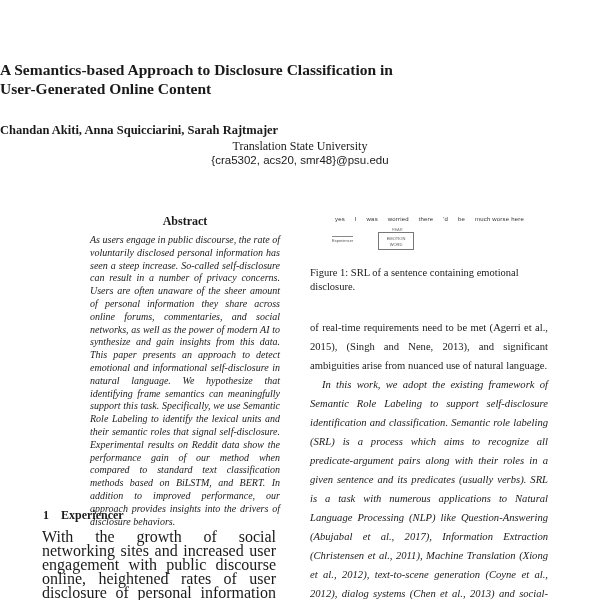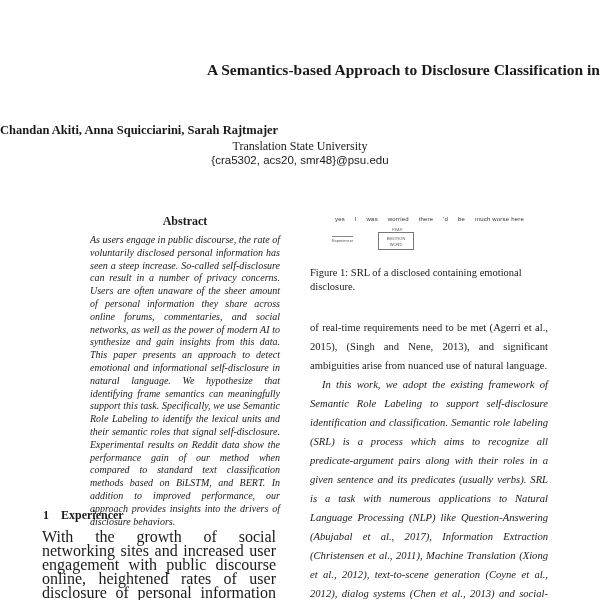--- a/index.html
+++ b/index.html
@@ -1,17 +1,17 @@
 <!DOCTYPE html>
 <html><head>
 <meta charset="utf-8">
 <style>
   html, body { margin: 0; padding: 0; background: #ffffff; }
   body { width: 600px; height: 600px; overflow: hidden; position: relative; font-family: "Liberation Serif", serif; color: #1a1a1a; }
-  .title { position: absolute; top: 60px; left: 0; width: 600px; text-align: right; font-weight: bold; font-size: 15.5px; line-height: 19px; }
+  .title { position: absolute; top: 60px; left: 0; width: 600px; text-align: left; font-weight: bold; font-size: 15.5px; line-height: 19px; }
   .authors { position: absolute; top: 123px; left: 0; width: 600px; font-weight: bold; font-size: 12.5px; line-height: 15px; }
   .affil { position: absolute; top: 139px; left: 0; width: 600px; text-align: center; font-size: 12px; line-height: 14px; }
   .email { position: absolute; top: 153px; left: 0; width: 600px; text-align: center; font-family: Liberation Sans, sans-serif; font-size: 11.5px; line-height: 14px; }
   .abs-head { position: absolute; top: 214px; left: 60px; width: 250px; text-align: center; font-weight: bold; font-size: 12px; }
   .abs-body { position: absolute; top: 234px; left: 90px; width: 190px; font-size: 10px; line-height: 12.8px; text-align: justify; font-style: italic; }
   .sec-head { position: absolute; top: 508px; left: 43px; font-weight: bold; font-size: 12px; }
   .sec-head .num { display: inline-block; width: 18px; }
   .col-left { position: absolute; top: 530px; left: 42px; width: 234px; font-size: 16px; line-height: 14px; text-align: justify; }
   .col-right { position: absolute; top: 318px; left: 310px; width: 238px; font-size: 10.6px; line-height: 19px; text-align: justify; }
   .col-right p { margin: 0; }
@@ -22,20 +22,21 @@
   .fig-frame-label { position: absolute; top: 11px; left: 62px; font-family: "Liberation Sans", sans-serif; font-size: 4px; color: #777; }
   .fig-role { position: absolute; top: 20px; left: 2px; font-family: "Liberation Sans", sans-serif; font-size: 4px; color: #555; border-top: 1px solid #888; padding-top: 1px; }
   .fig-box { position: absolute; top: 16px; left: 48px; width: 36px; height: 18px; border: 1px solid #777; font-family: "Liberation Sans", sans-serif; font-size: 4px; text-align: center; color: #555; line-height: 6px; padding-top: 3px; box-sizing: border-box; }
   .caption { position: absolute; top: 266px; left: 310px; width: 238px; font-size: 10.5px; line-height: 14px; }
 </style>
 </head>
 <body>
 
 <div class="title">
   <div>A Semantics-based Approach to Disclosure Classification in</div>
+  <div>User-Generated Online Content</div>
 </div>
 <div class="authors">Chandan Akiti, Anna Squicciarini, Sarah Rajtmajer</div>
 <div class="affil">Translation State University</div>
 <div class="email">{cra5302, acs20, smr48}@psu.edu</div>
 
 <div class="abs-head">Abstract</div>
 <div class="abs-body">As users engage in public discourse, the rate of voluntarily disclosed personal information has seen a steep increase. So-called self-disclosure can result in a number of privacy concerns. Users are often unaware of the sheer amount of personal information they share across online forums, commentaries, and social networks, as well as the power of modern AI to synthesize and gain insights from this data. This paper presents an approach to detect emotional and informational self-disclosure in natural language. We hypothesize that identifying frame semantics can meaningfully support this task. Specifically, we use Semantic Role Labeling to identify the lexical units and their semantic roles that signal self-disclosure. Experimental results on Reddit data show the performance gain of our method when compared to standard text classification methods based on BiLSTM, and BERT. In addition to improved performance, our approach provides insights into the drivers of disclosure behaviors.</div>
 
 <div class="sec-head">
   <span class="num">1</span><span>Experiencer</span>
@@ -53,18 +54,18 @@
     <span>be</span>
     <span>much worse here</span>
   </div>
   <div class="fig-frame-label">FEAR</div>
   <div class="fig-role">Experiencer</div>
   <div class="fig-box">
     <div>EMOTION</div>
     <div>WORD</div>
   </div>
 </div>
-<div class="caption">Figure 1: SRL of a disclosed containing emotional disclosure.</div>
+<div class="caption">Figure 1: SRL of a sentence containing emotional disclosure.</div>
 
 <div class="col-right">
   <p>of real-time requirements need to be met (Agerri et al., 2015), (Singh and Nene, 2013), and significant ambiguities arise from nuanced use of natural language.</p>
   <p class="indent"><span>In this work, we adopt the existing framework of Semantic Role Labeling to support self-disclosure identification and classification. Semantic role labeling (SRL) is a process which aims to recognize all predicate-argument pairs along with their roles in a given sentence and its predicates (usually verbs). SRL is a task with numerous applications to Natural Language Processing (NLP) like Question-Answering (Abujabal et al., 2017), Information Extraction (Christensen et al., 2011), Machine Translation (Xiong et al., 2012), text-to-scene generation (Coyne et al., 2012), dialog systems (Chen et al., 2013) and social-network extraction (Agarwal et al., 2014). We hypothesize that the inclusion of semantic frames can provide valuable context for the detection of self-disclosure. Our code is available here</span><sup style="font-size:7px;">1</sup></p>
 </div>
 
 </body></html>

